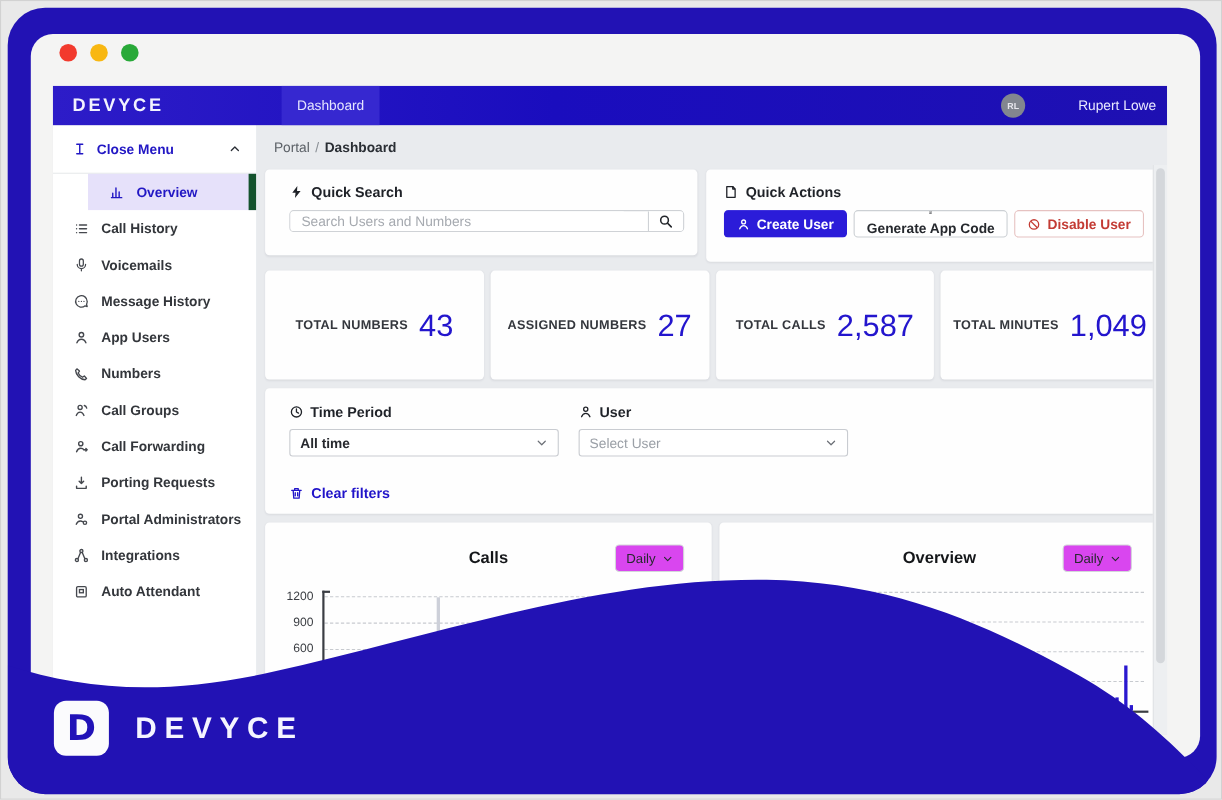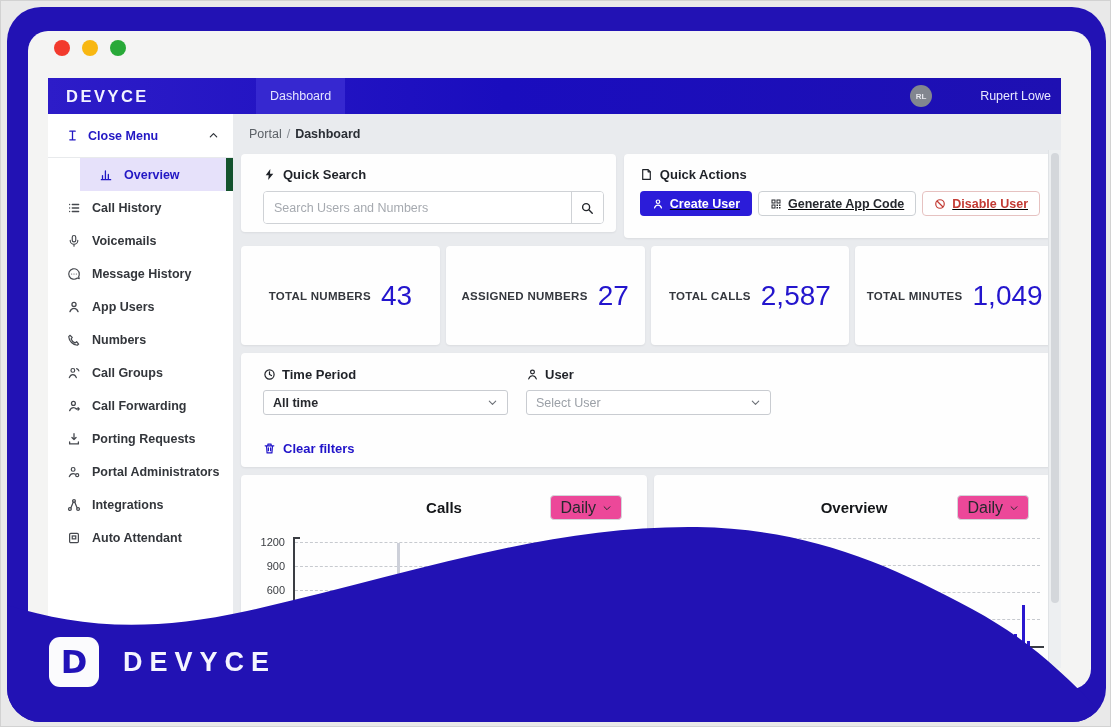--- a/index.html
+++ b/index.html
@@ -50,29 +50,29 @@
   .crumbs { padding:13px 0 0 16px; font-size:12.5px; color:#5c6167; }
   .crumbs .cur { color:#2a2e34; font-weight:700; }
   .crumbs .sep { margin:0 5px; color:#8b9096; }
   .content { margin:13px 7px 0 8px; }
   .card { background:#fefefe; border-radius:4px; box-shadow:0 1px 2px rgba(40,40,60,.08); }
 
   .row1 { display:flex; gap:8px; }
   .qsearch { width:460px; height:78px; padding:13px 12px 0 22px; }
   .qactions { flex:1; height:84px; padding:13px 14px 0 16px; }
   .cardtitle { display:flex; align-items:center; gap:7px; font-size:13px; font-weight:700; color:#1f2228; }
-  .searchline { margin-top:9px; height:33px; display:flex; border:1px solid #cfd2d6; border-radius:4px; background:#fff; overflow:hidden;gap:22px; }
+  .searchline { margin-top:9px; height:20px; display:flex; border:1px solid #cfd2d6; border-radius:4px; background:#fff; overflow:hidden;gap:22px; }
   .searchline input { flex:1; border:0; outline:none; padding:0 10px; font-size:12.5px; color:#333; font-family:"Liberation Sans",sans-serif; }
   .searchline input::placeholder { color:#a6aab0; }
   .searchbtn { width:32px; border-left:1px solid #cfd2d6; display:flex; align-items:center; justify-content:center; color:#24272c; background:#fff; cursor:pointer; }
-  .abtns { margin-top:9px; display:flex; gap:6px;text-decoration:underline; }
+  .abtns { margin-top:9px; display:flex; gap:6px; }
   .btn { height:25px; display:flex; align-items:center; gap:6px; padding:0 11px; border-radius:4px;
          font-size:12.5px; font-weight:600; cursor:pointer; border:1px solid transparent; white-space:nowrap; }
   .btn.primary { background:#2b1cd9; color:#fff; }
-  .btn.default { background:#fff; color:#26292e; border-color:#ccd0d4; }
+  .btn.default { background:#fff; color:#26292e; border-color:#ccd0d4;flex-direction:column; }
   .btn.danger  { background:#fff; color:#c33b34; border-color:#e6c2c1; }
 
   .row2 { display:flex; gap:6px; margin-top:8px; }
   .stat { flex:1; height:99px; display:flex; flex-direction:row; align-items:center; justify-content:center; gap:10px; }
   .statlabel { font-size:11.5px; font-weight:700; letter-spacing:.3px; color:#34373d; }
   .statvalue { font-size:28px; color:#2315cd; }
 
   .row3 { margin-top:8px; height:114px; padding:14px 0 0 22px; }
   .fgroups { display:flex; gap:18px; }
   .fgroup { display:flex; flex-direction:column; gap:8px; }
@@ -83,23 +83,23 @@
   .select .ph { color:#9ba0a7; }
   .select .chev { margin-left:auto; color:#6c7077; }
   .clearfilters { margin-top:26px; display:flex; align-items:center; gap:7px; color:#2013c9;
                   font-size:13px; font-weight:700; cursor:pointer; width:fit-content; }
 
   .row4 { display:flex; gap:7px; margin-top:8px; }
   .chartcard { position:relative; height:240px; }
   .chartcard.calls { width:406px; }
   .chartcard.duration { flex:1; }
   .charttitle { text-align:center; padding-top:24px; font-size:15px; font-weight:700; color:#141619; }
-  .dailybtn { position:absolute; top:20px; right:25px; height:25px; padding:0 9px; background:#ec4899;
+  .dailybtn { position:absolute; top:20px; right:25px; height:25px; padding:0 9px; background:#d946ef;
               border:1px solid #d3d6da; border-radius:4px; display:flex; align-items:center; gap:6px;
-              font-size:16px; color:#26292e; cursor:pointer; }
+              font-size:12px; color:#26292e; cursor:pointer; }
   .plot { position:absolute; left:0; top:0; width:100%; height:100%; }
   .gline { position:absolute; border-top:1px dashed #c7cacf; }
   .ytick { position:absolute; font-size:11px; color:#3a3d42; text-align:right; width:34px; transform:translateY(-6px); }
   .vaxis { position:absolute; width:2px; background:#3a3d43; }
   .vaxis:before { content:""; position:absolute; top:0; left:0; width:7px; height:2px; background:#3a3d43; }
   .haxis { position:absolute; height:2px; background:#3a3d43; }
   .bar { position:absolute; background:#2a18cf; }
   .xlabel { position:absolute; font-size:10.5px; color:#33363b; }
 
   .scrollbar { position:absolute; right:0; top:36px; bottom:0; width:13px; background:#edeff1; border-left:1px solid #e0e3e6; }

